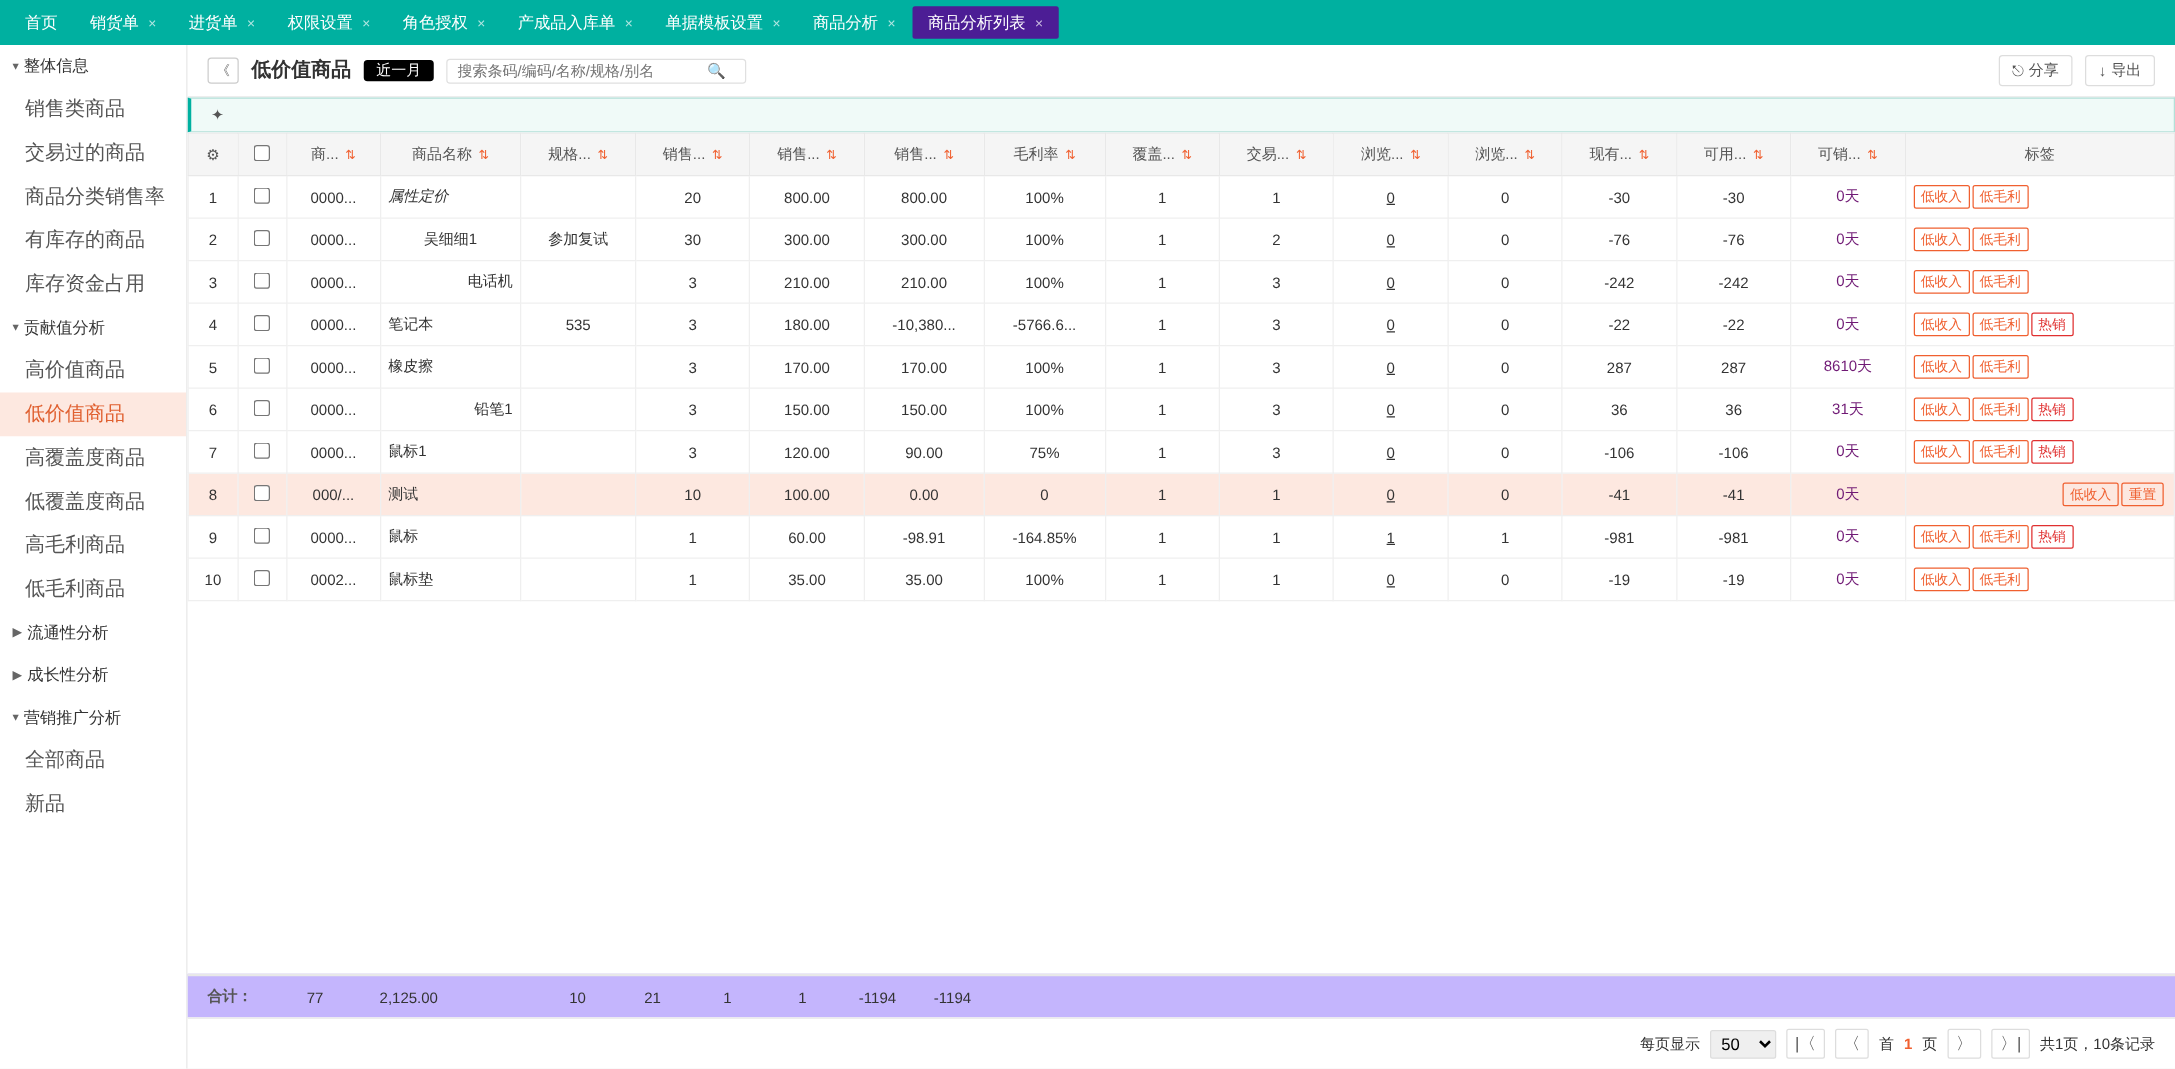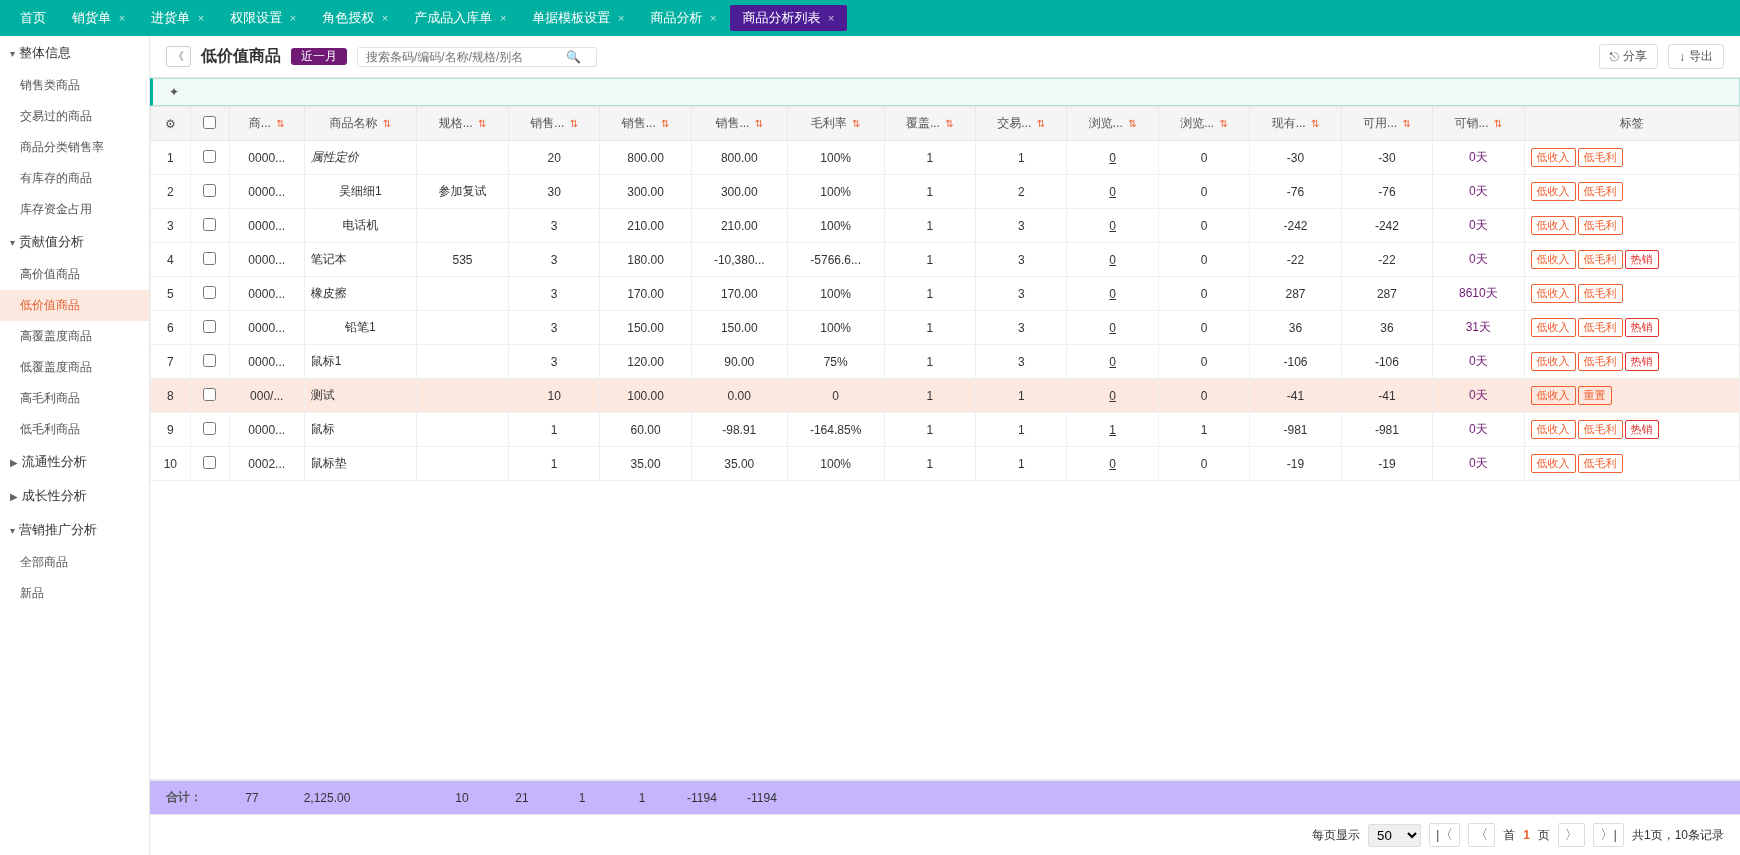--- a/index.html
+++ b/index.html
@@ -45,21 +45,21 @@
       padding: 8px 10px;
       cursor: pointer;
       color: #333;
       font-size: 13px;
     }
     .sidebar-section-header .toggle { margin-right: 4px; color: #666; font-size: 10px; }
     .sidebar-item {
       padding: 7px 10px 7px 20px;
       cursor: pointer;
       color: #555;
-      font-size: 12px;
+      font-size: 16px;
     }
     .sidebar-item.active { background: #fde8e0; color: #e06030; }
     
     
     .content-area {
       flex: 1;
       display: flex;
       flex-direction: column;
       overflow: hidden;
     }
@@ -81,21 +81,21 @@
       cursor: pointer;
       color: #666;
       font-size: 11px;
     }
     .page-title {
       font-size: 16px;
       font-weight: bold;
       color: #333;
     }
     .period-btn {
-      background: #701a75;
+      background: #000000;
       color: #fff;
       border: none;
       border-radius: 3px;
       padding: 0 10px;
       cursor: pointer;
       font-size: 12px;
     }
     .search-box {
       display: flex;
       align-items: center;
@@ -379,21 +379,21 @@
               <td>0</td>
               <td>-76</td>
               <td>-76</td>
               <td><span class="zero-day">0天</span></td>
               <td style="text-align: left; white-space: nowrap;"><span class="tag tag-orange">低收入</span><span class="tag tag-orange">低毛利</span></td>
             </tr>
             <tr>
               <td>3</td>
               <td><input type="checkbox" style=""></td>
               <td>0000...</td>
-              <td style="text-align: center; margin-left: 34px;">电话机</td>
+              <td style="text-align: right; margin-left: 34px;">电话机</td>
               <td></td>
               <td>3</td>
               <td>210.00</td>
               <td>210.00</td>
               <td>100%</td>
               <td>1</td>
               <td>3</td>
               <td><span class="underline">0</span></td>
               <td>0</td>
               <td>-242</td>
@@ -436,21 +436,21 @@
               <td>0</td>
               <td>287</td>
               <td>287</td>
               <td><span class="zero-day">8610天</span></td>
               <td style="text-align: left; white-space: nowrap;"><span class="tag tag-orange">低收入</span><span class="tag tag-orange">低毛利</span></td>
             </tr>
             <tr>
               <td>6</td>
               <td><input type="checkbox" style=""></td>
               <td>0000...</td>
-              <td style="text-align: center; margin-left: 20px;">铅笔1</td>
+              <td style="text-align: right; margin-left: 20px;">铅笔1</td>
               <td></td>
               <td>3</td>
               <td>150.00</td>
               <td>150.00</td>
               <td>100%</td>
               <td>1</td>
               <td>3</td>
               <td><span class="underline">0</span></td>
               <td>0</td>
               <td>36</td>
@@ -487,21 +487,21 @@
               <td>100.00</td>
               <td>0.00</td>
               <td>0</td>
               <td>1</td>
               <td>1</td>
               <td><span class="underline">0</span></td>
               <td>0</td>
               <td>-41</td>
               <td>-41</td>
               <td><span class="zero-day">0天</span></td>
-              <td style="text-align: left; white-space: nowrap;"><span class="tag tag-orange">低收入</span><span class="tag tag-orange">重置</span></td>
+              <td style="text-align: right; white-space: nowrap;"><span class="tag tag-orange">低收入</span><span class="tag tag-orange">重置</span></td>
             </tr>
             <tr>
               <td>9</td>
               <td><input type="checkbox" style=""></td>
               <td>0000...</td>
               <td style="text-align: left;">鼠标</td>
               <td></td>
               <td>1</td>
               <td>60.00</td>
               <td>-98.91</td>

